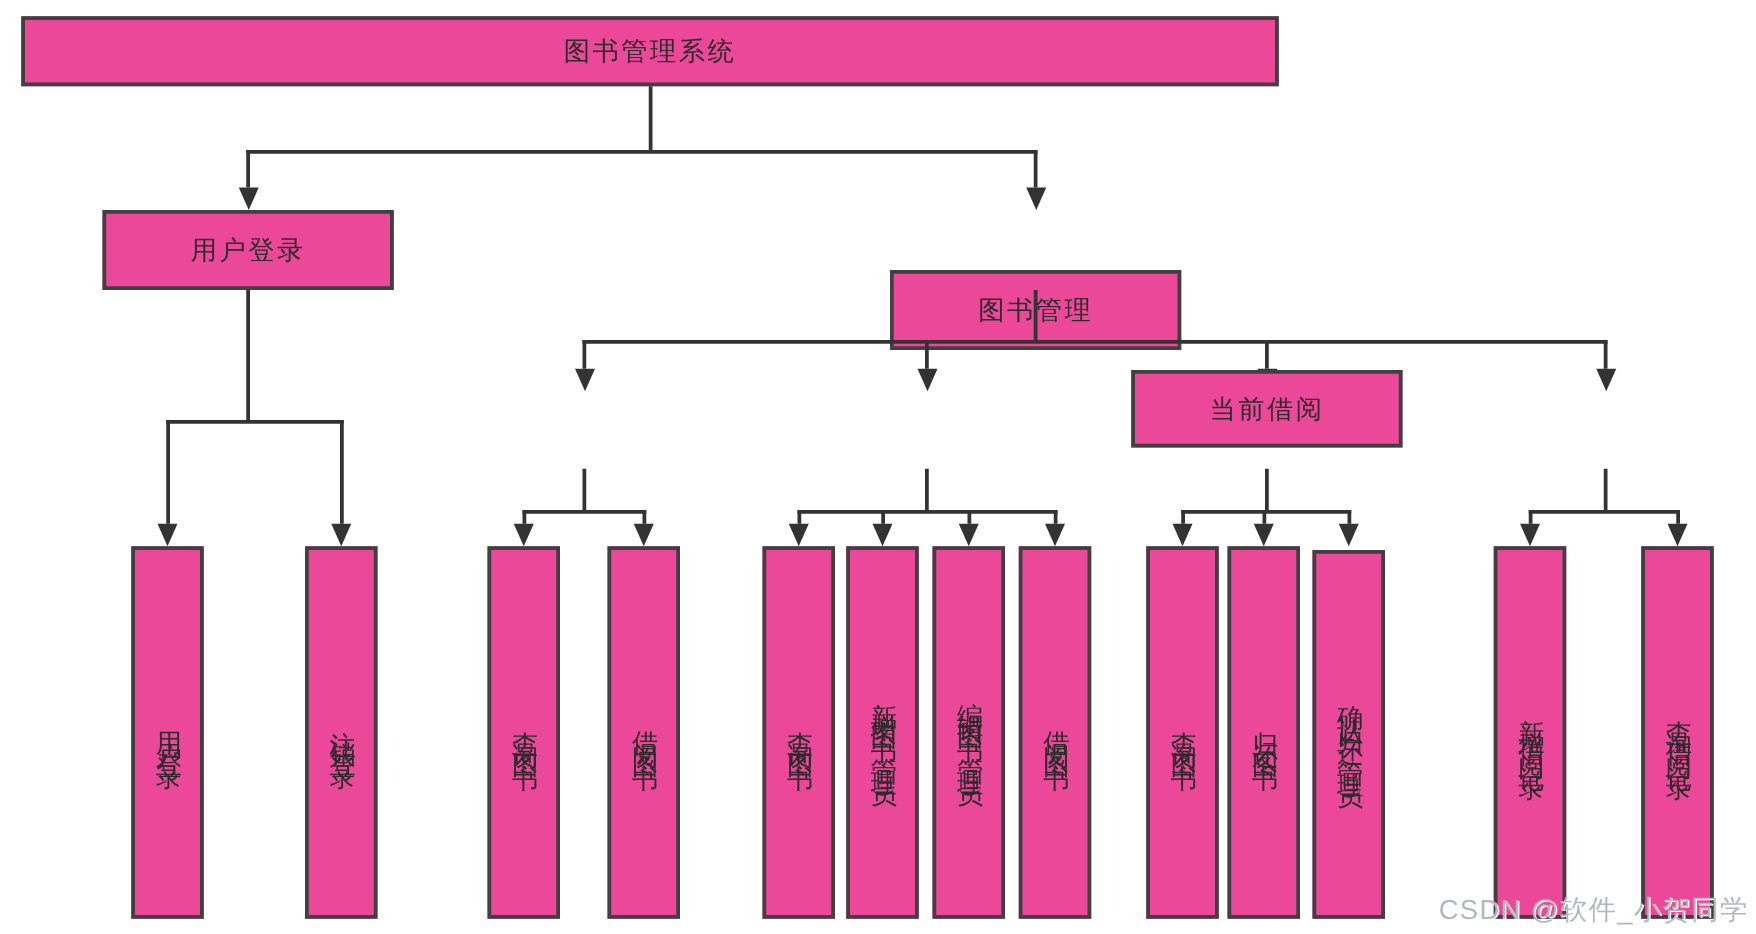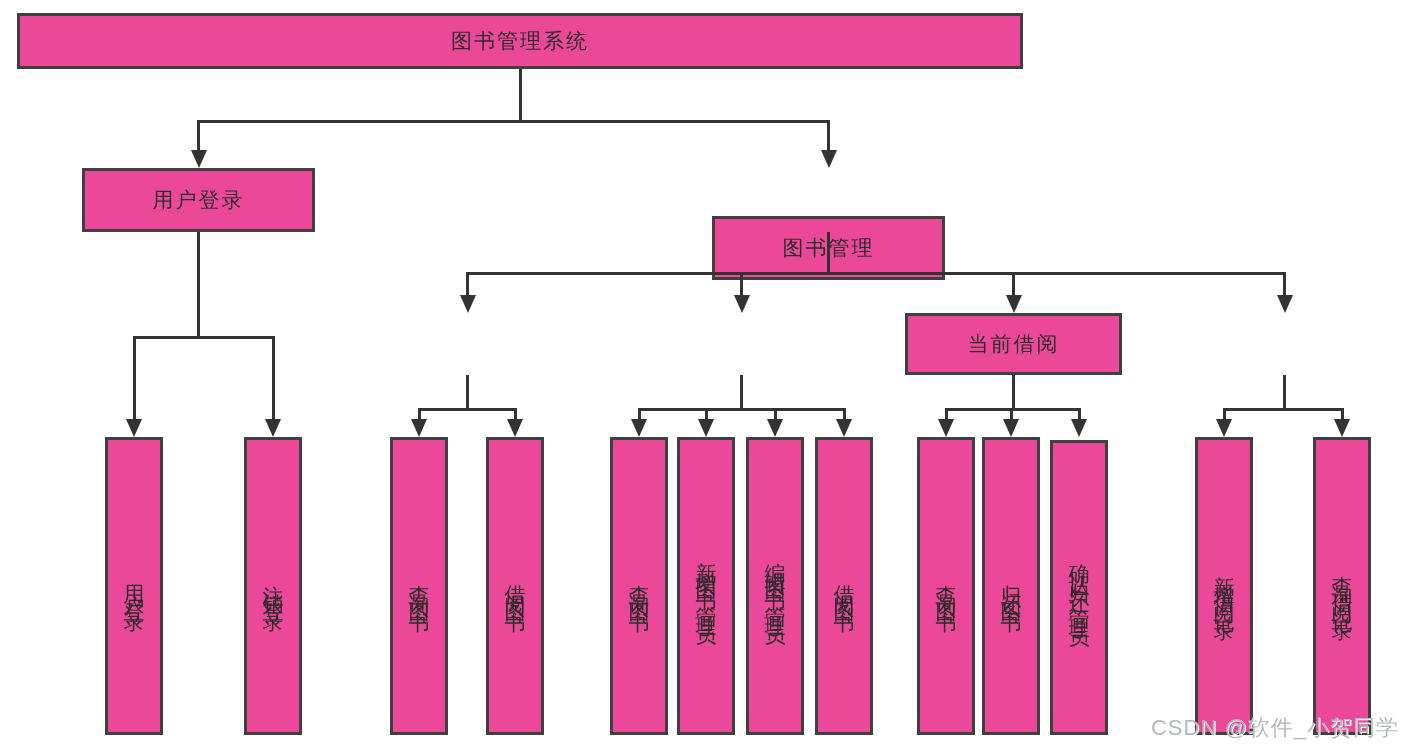--- a/index.html
+++ b/index.html
@@ -102,21 +102,21 @@
   <div class="hline" style="left:466px; top:272px; width:820px;"></div>
   <div class="vline" style="left:466px; top:272px; height:23px;"></div>
   <div class="arrow" style="left:459.5px; top:295px;"></div>
   <div class="vline" style="left:740px; top:272px; height:23px;"></div>
   <div class="arrow" style="left:733.5px; top:295px;"></div>
   <div class="vline" style="left:1012px; top:272px; height:23px;"></div>
   <div class="arrow" style="left:1005.5px; top:295px;"></div>
   <div class="vline" style="left:1283px; top:272px; height:23px;"></div>
   <div class="arrow" style="left:1276.5px; top:295px;"></div>
 
-  <div class="node hbox" style="left:905px; top:313px; width:217px; height:62px;">
+  <div class="node hbox" style="left:905px; top:296px; width:217px; height:62px;">
     <span>当前借阅</span>
   </div>
 
   <div class="vline" style="left:466px; top:375px; height:33px;"></div>
   <div class="hline" style="left:417.5px; top:408px; width:99px;"></div>
   <div class="vline" style="left:417.5px; top:408px; height:11px;"></div>
   <div class="arrow" style="left:411px; top:419px;"></div>
   <div class="vline" style="left:513.5px; top:408px; height:11px;"></div>
   <div class="arrow" style="left:507px; top:419px;"></div>
 

